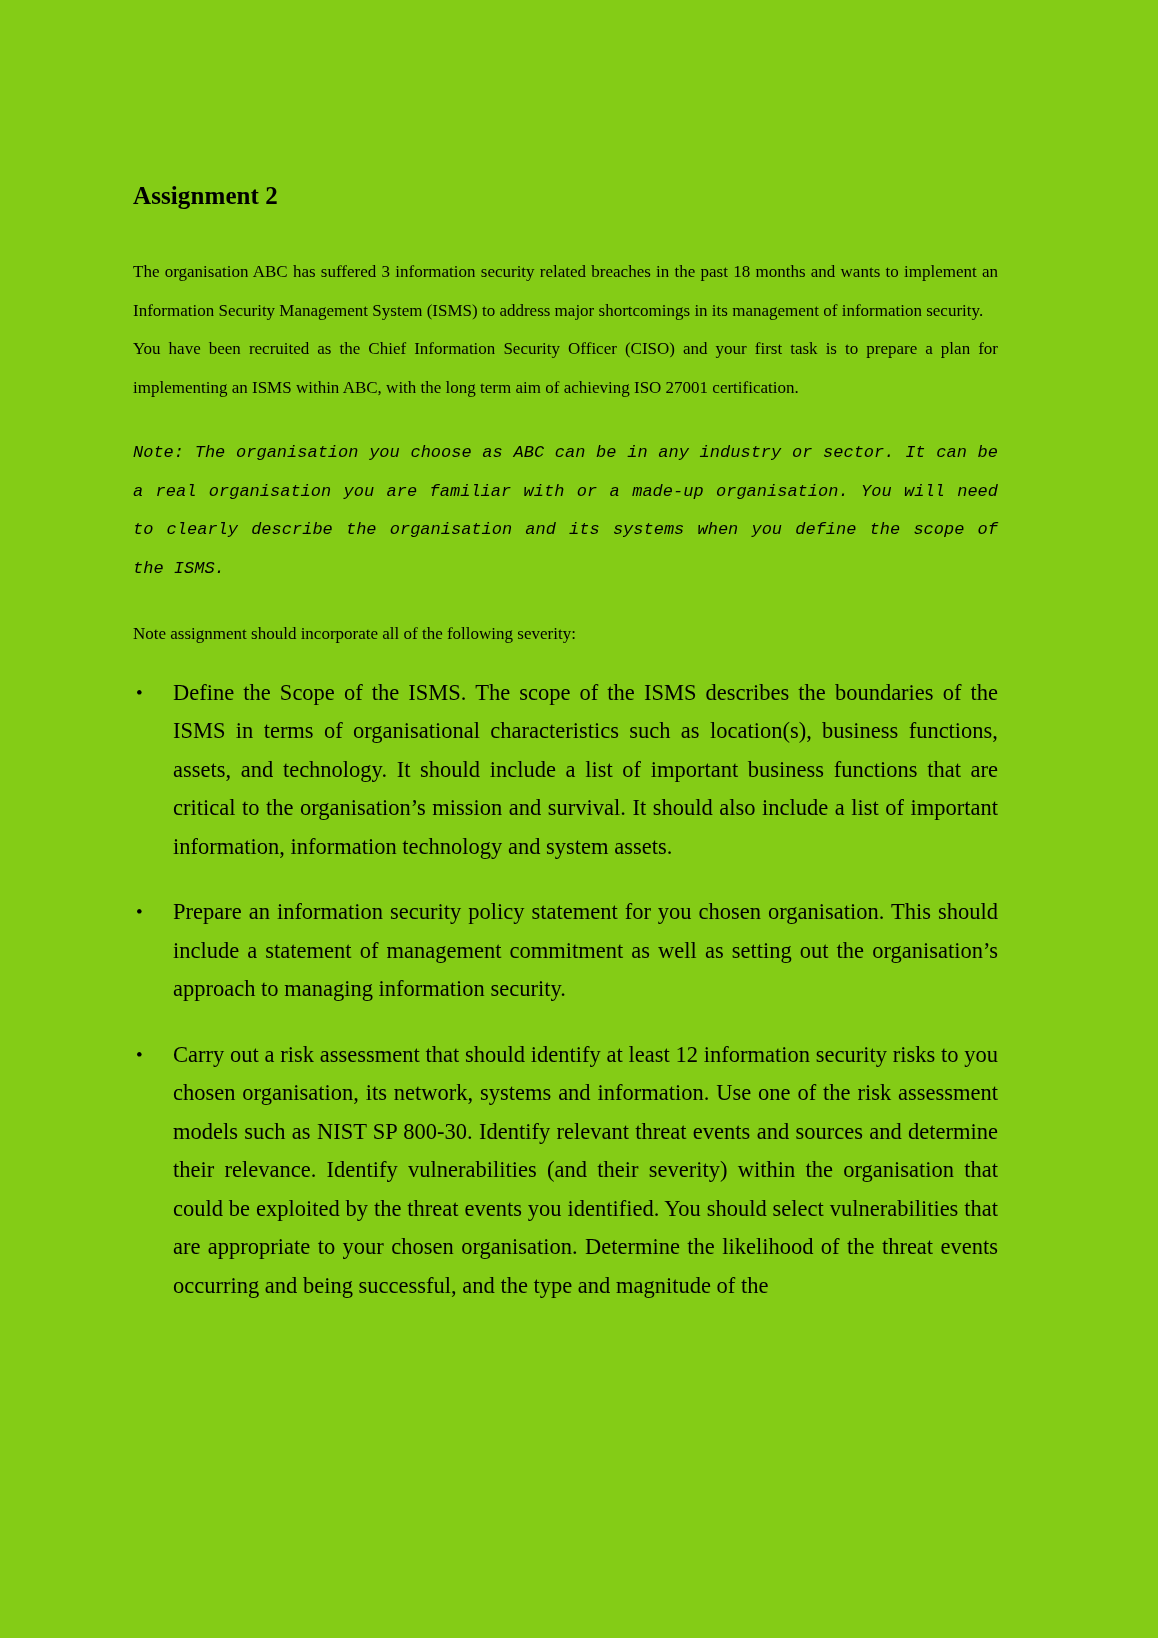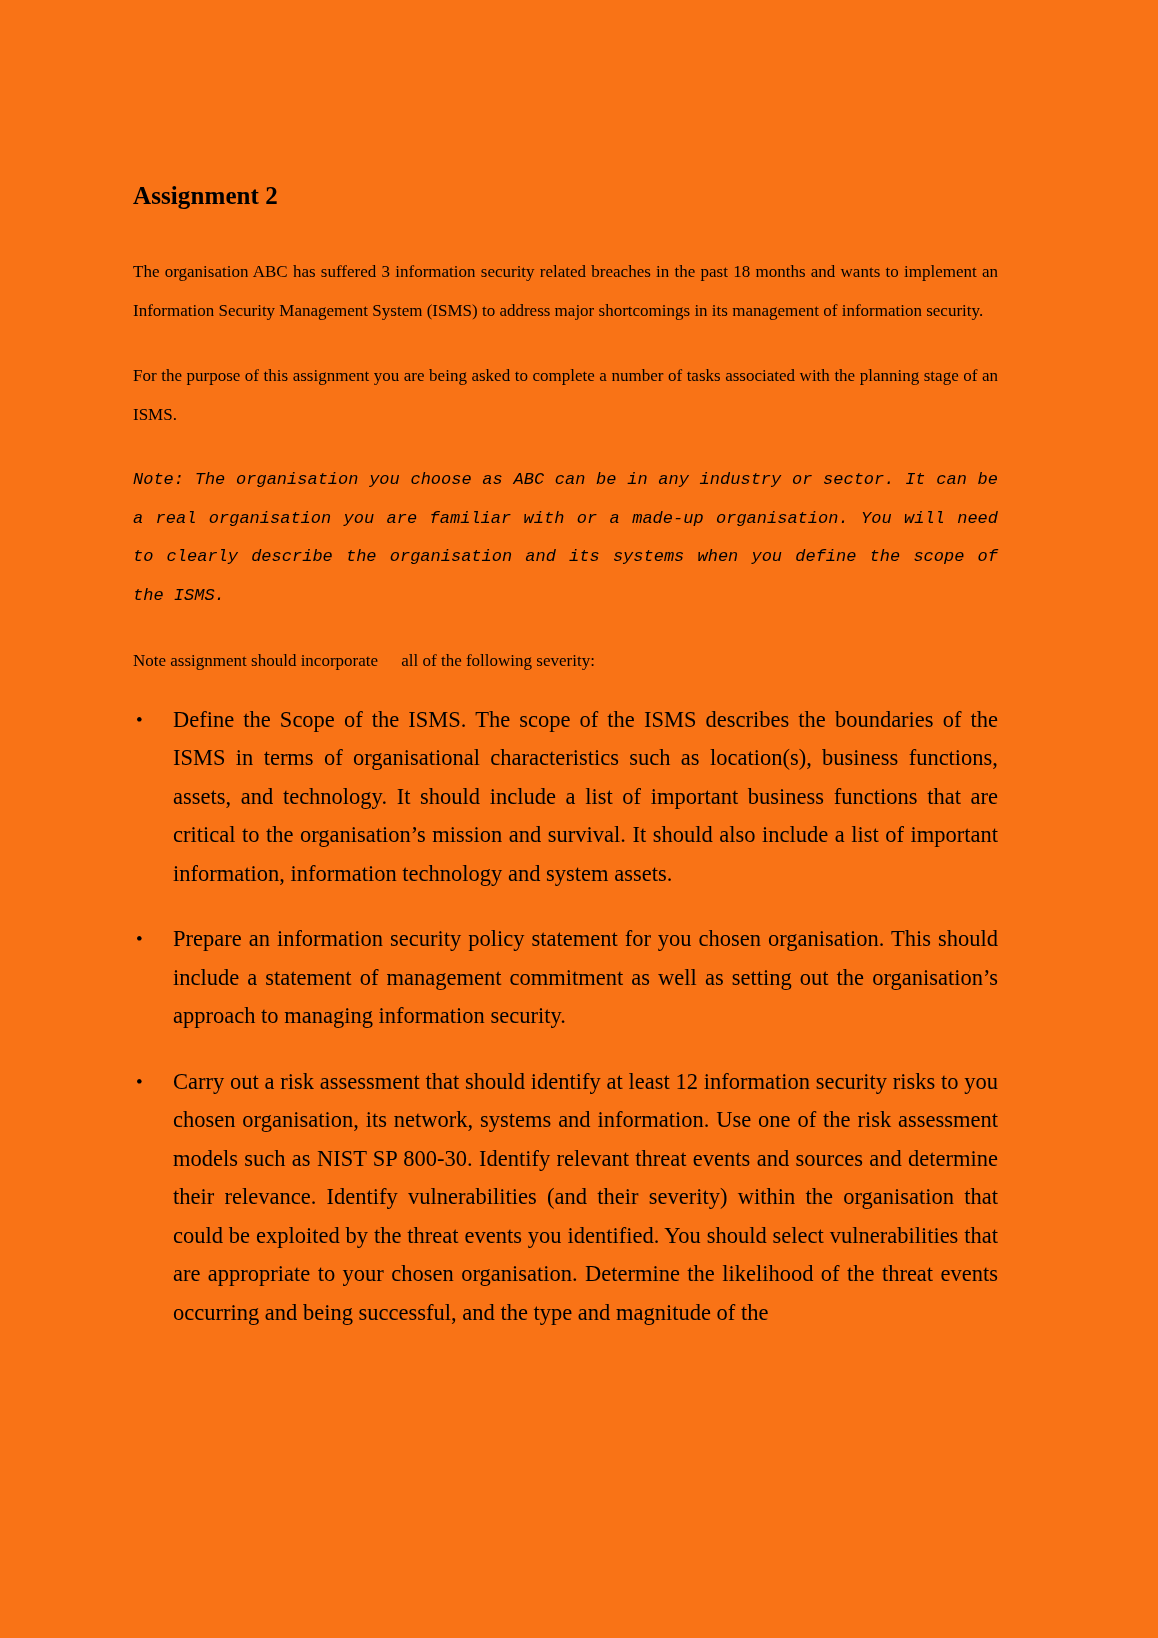--- a/index.html
+++ b/index.html
@@ -12,21 +12,21 @@
     width: 1158px;
     height: 1638px;
     font-family: "Liberation Serif", "DejaVu Serif", serif;
     color: #000000;
     -webkit-font-smoothing: antialiased;
   }
   .page {
     box-sizing: border-box;
     width: 1158px;
     height: 1638px;
-    background: #f97316;
+    background: #84cc16;
     padding: 180px 160px 0 133px;
     position: relative;
   }
   .doc-title {
     font-size: 25px;
     font-weight: bold;
     line-height: 1.25;
     margin: 0 0 42px 0;
     letter-spacing: 0.1px;
   }
@@ -43,21 +43,20 @@
   }
   p.tight {
     margin-top: 0;
   }
   .note {
     font-style: italic;
     font-family: Liberation Mono, monospace;
   }
   .underline {
     text-underline-offset: 2px;
-    margin-left: 19px;
   }
   ul.bullets {
     list-style: none;
     margin: 20px 0 0 0;
     padding: 0;
   }
   ul.bullets > li {
     position: relative;
     padding-left: 40px;
     margin-bottom: 27px;
@@ -79,22 +78,22 @@
 </style>
 </head>
 <body>
 
 <div class="page">
 
   <h1 class="doc-title">Assignment 2</h1>
 
   <p class="body-text">The organisation ABC has suffered 3 information security related breaches in the past 18 months and wants to implement an Information Security Management System (ISMS) to address major shortcomings in its management of information security.</p>
 
+  <p class="body-text tight">You have been recruited as the Chief Information Security Officer (CISO) and your first task is to prepare a plan for implementing an ISMS within ABC, with the long term aim of achieving ISO 27001 certification.</p>
 
-  <p class="body-text gap-before">For the purpose of this assignment you are being asked to complete a number of tasks associated with the planning stage of an ISMS.</p>
 
   <p class="body-text gap-before note">Note: The organisation you choose as ABC can be in any industry or sector. It can be a real organisation you are familiar with or a made-up organisation. You will need to clearly describe the organisation and its systems when you define the scope of the ISMS.</p>
 
   <p class="body-text gap-before"><span>Note assignment should incorporate </span><span class="underline">all</span><span> of the following severity:</span></p>
 
   <ul class="bullets">
 
     <li>
       <span class="bullet-mark">•</span>
       <span>Define the Scope of the ISMS. The scope of the ISMS describes the boundaries of the ISMS in terms of organisational characteristics such as location(s), business functions, assets, and technology. It should include a list of important business functions that are critical to the organisation’s mission and survival. It should also include a list of important information, information technology and system assets.</span>

